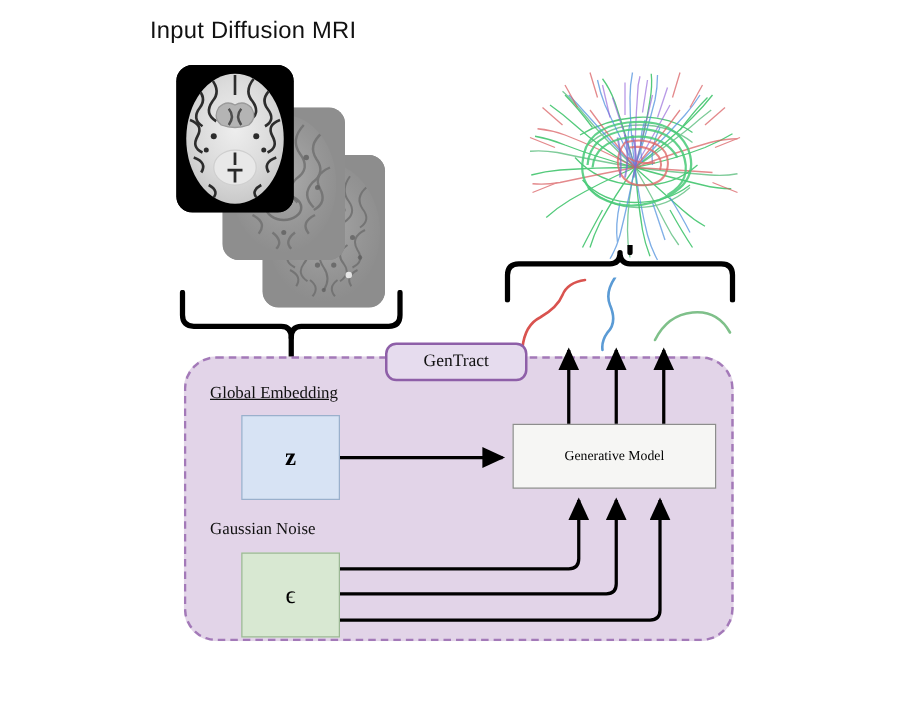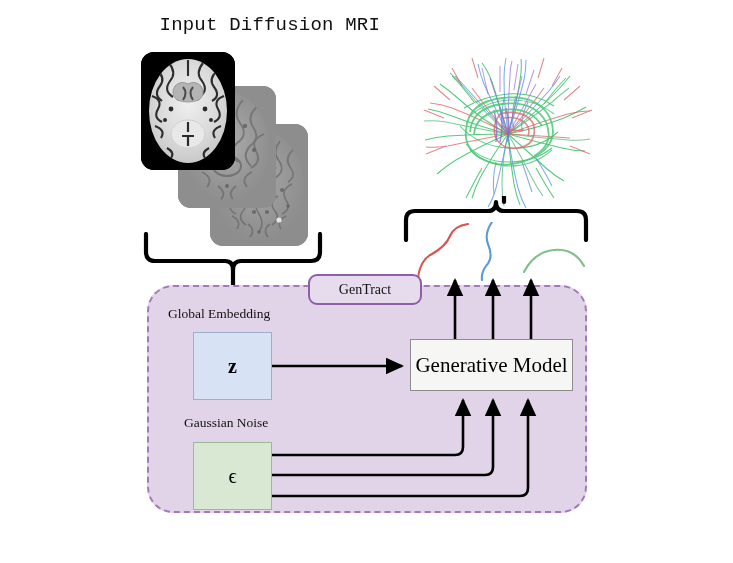--- a/index.html
+++ b/index.html
@@ -2,22 +2,22 @@
 <html><head>
 <meta charset="utf-8">
 <style>
   html,body{margin:0;padding:0;background:#ffffff;}
   body{width:733px;height:563px;position:relative;overflow:hidden;
        font-family:"Liberation Serif","DejaVu Serif",serif;color:#000;}
   #figure{position:absolute;left:0;top:0;width:733px;height:563px;}
 
   
   .fig-title{
-    position:absolute;text-align:right;font-size:19px;letter-spacing:.2px;
-    font-family:Liberation Mono, monospace;color:#111;white-space:nowrap;
+    position:absolute;text-align:left;font-size:19px;letter-spacing:.2px;
+    font-family:Liberation Sans, sans-serif;color:#111;white-space:nowrap;
   }
   #title-input{left:120px;top:14px;width:260px;}
   #title-output{left:385px;top:14px;width:240px;}
 
   
   #mri-stack{position:absolute;left:141px;top:52px;width:190px;height:190px;}
   .mri-slice{position:absolute;border-radius:13px;overflow:hidden;}
   #mri-slice-3{left:69px;top:72px;width:98px;height:122px;background:#8f8f8f;}
   #mri-slice-2{left:37px;top:34px;width:98px;height:122px;background:#8e8e8e;}
   #mri-slice-1{left:0px;top:0px;width:94px;height:118px;background:#000;}
@@ -48,37 +48,37 @@
     position:absolute;left:308px;top:274px;width:114px;height:31px;
     background:#e6dcee;border:2.4px solid #8e5fa8;border-radius:9px;
     display:flex;align-items:center;justify-content:center;
     font-size:14px;color:#111;box-sizing:border-box;z-index:9;white-space:nowrap;
   }
 
   
   .panel-caption{
     position:absolute;font-size:13.5px;color:#111;white-space:nowrap;z-index:6;
   }
-  #caption-global{left:168px;top:306px;}
-  #caption-noise{left:184px;top:415px;}
+  #caption-global{left:168px;top:306px;text-decoration:underline;}
+  #caption-noise{left:168px;top:415px;}
 
   
   .node-box{
     position:absolute;box-sizing:border-box;display:flex;
     align-items:center;justify-content:center;z-index:6;
   }
   #box-z{left:193px;top:332px;width:79px;height:68px;
          background:#d7e3f4;border:1.1px solid #9ab0cc;
          font-size:20px;font-weight:bold;}
   #box-epsilon{left:193px;top:442px;width:79px;height:68px;
          background:#d8e8d2;border:1.1px solid #9cb895;
          font-size:20px;}
   #box-genmodel{left:410px;top:339px;width:163px;height:52px;
          background:#f6f6f4;border:1.1px solid #8d8d8d;
-         font-size:21px;}
+         font-size:11px;}
 
   
   #wires{position:absolute;left:0;top:0;width:733px;height:563px;z-index:7;pointer-events:none;}
   #wires svg{display:block;width:733px;height:563px;}
 </style>
 </head>
 <body>
 
 <div id="figure">
 

